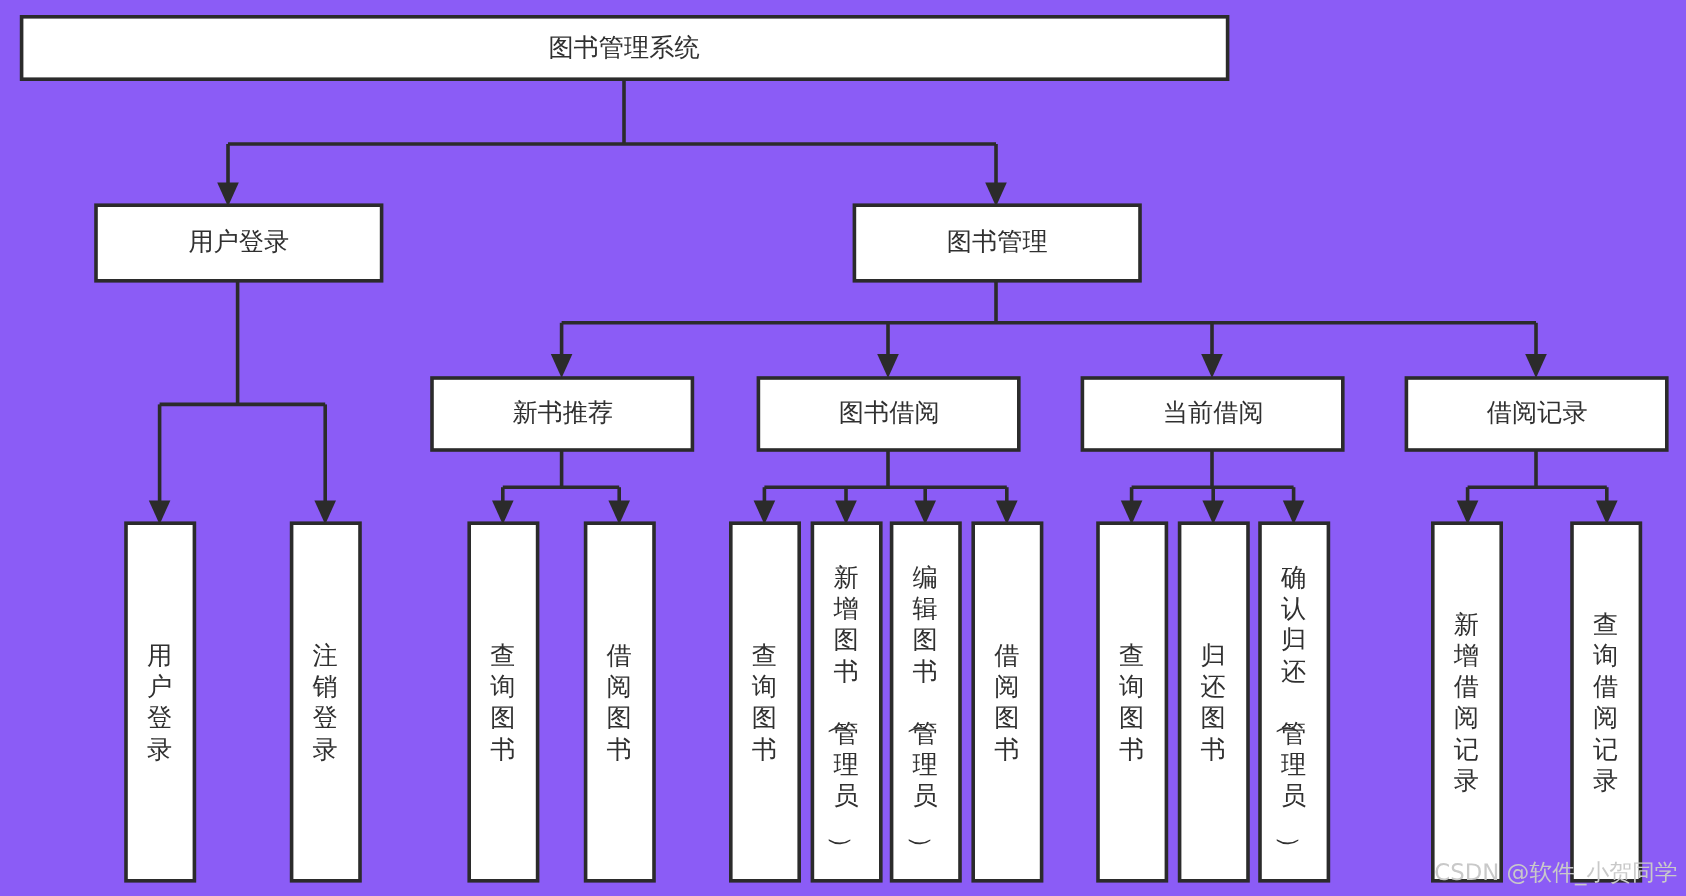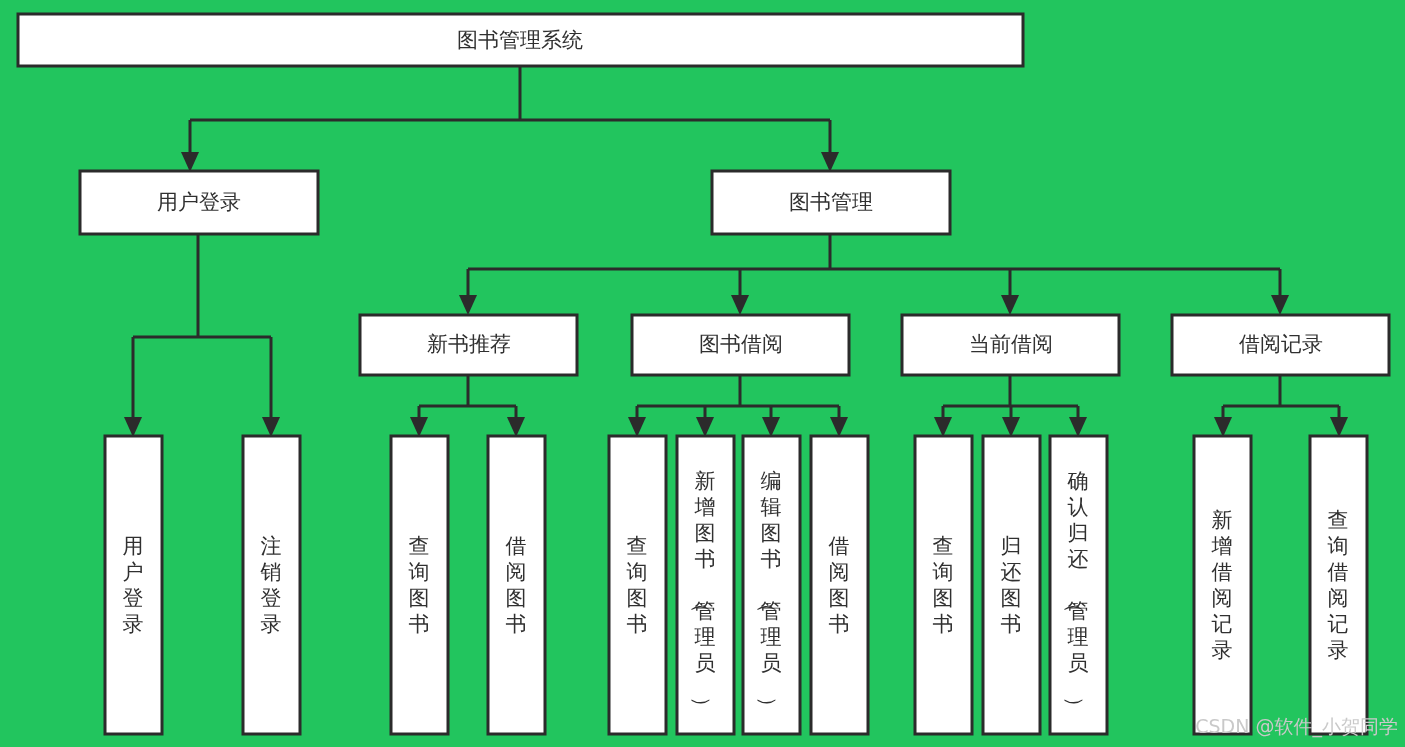--- a/index.html
+++ b/index.html
@@ -11,21 +11,21 @@
   body {
     width: 1405px;
     height: 747px;
     overflow: hidden;
     font-family: "DejaVu Sans", "Liberation Sans", sans-serif;
   }
   #diagram-root {
     position: relative;
     width: 1405px;
     height: 747px;
-    background: #22c55e;
+    background: #8b5cf6;
   }
   svg#flowchart {
     display: block;
     width: 1405px;
     height: 747px;
   }
   .node-box {
     fill: #ffffff;
     stroke: #2b2b2b;
     stroke-width: 3;

